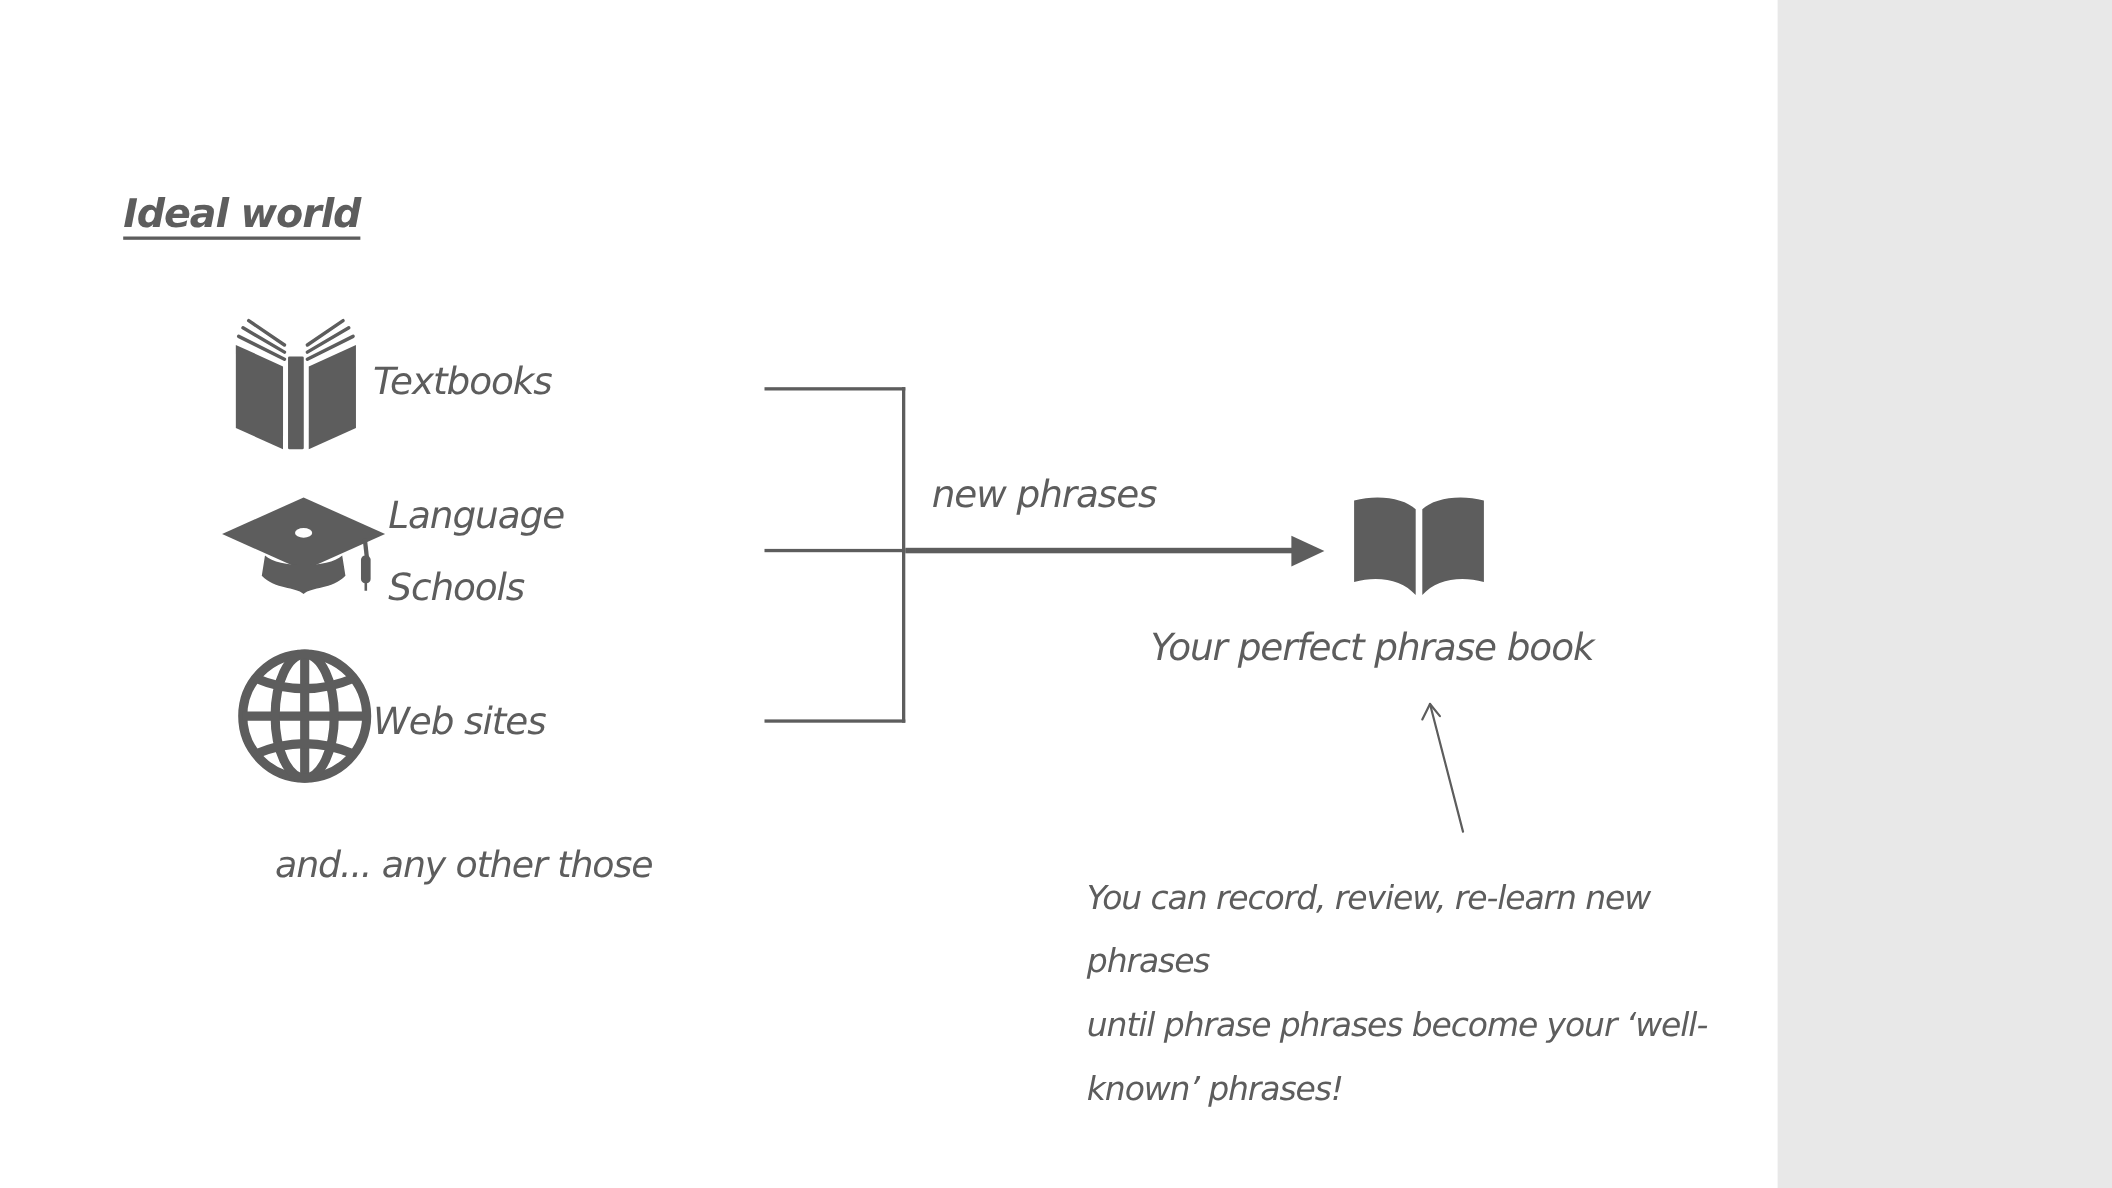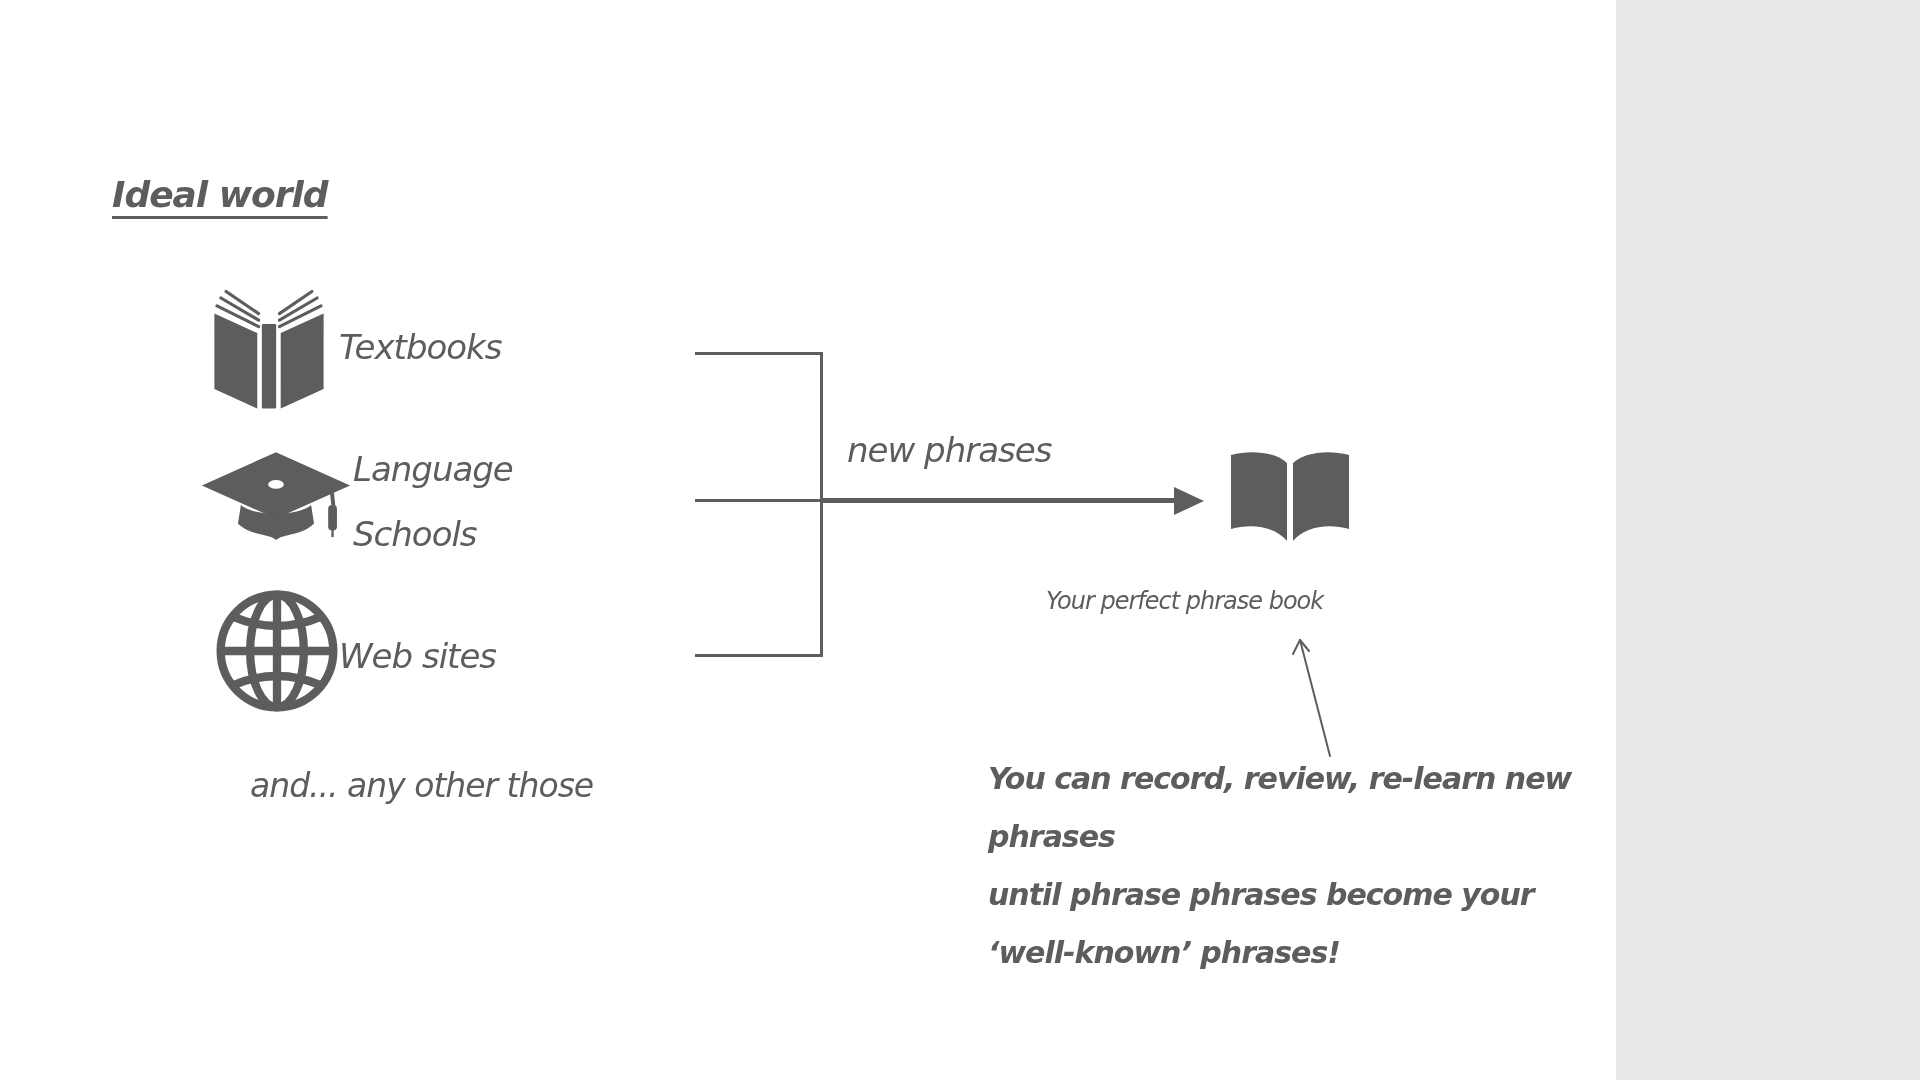--- a/index.html
+++ b/index.html
@@ -21,22 +21,22 @@
   #icon-textbook{ left:204px; top:284px; width:130px; height:132px; }
   #icon-cap     { left:198px; top:446px; width:156px; height:112px; }
   #icon-globe   { left:213px; top:587px; width:128px; height:128px; }
   #icon-openbook{ left:1225px; top:447px; width:130px; height:106px; }
 
   #label-textbooks { left:339px; top:327px; width:300px; font-size:34px; }
   #label-schools   { left:353px; top:437px; width:300px; font-size:34px; line-height:65px; }
   #label-websites  { left:339px; top:636px; width:300px; font-size:34px; }
   #note-other-media{ left:250px; top:766px; width:400px; font-size:33px; }
   #label-new-phrases{ left:847px; top:430px; width:300px; font-size:34px; }
-  #label-result    { left:1046px; top:569px; width:470px; font-size:24px;margin-top:18px; }
-  #annotation      { left:988px;  top:750px; font-size:30px; line-height:58px;font-weight:bold; }
+  #label-result    { left:1046px; top:569px; width:470px; font-size:34px; }
+  #annotation      { left:988px;  top:788px; font-size:30px; line-height:58px; }
   #watermark       { left:1520px; top:922px; width:330px; font-size:36px;
                      color:var(--wm); letter-spacing:1px; }
 
   .line{ position:absolute; background:var(--ink); }
   #line-textbooks{ left:695px; top:352px; width:128px; height:3px; }
   #line-schools  { left:695px; top:499px; width:128px; height:3px; }
   #line-websites { left:695px; top:654px; width:128px; height:3px; }
   #line-vertical { left:820px; top:352px; width:3px; height:305px; }
   #arrow-shaft   { left:823px; top:498px; width:352px; height:5px; }
   #arrow-head{ position:absolute; left:1174px; top:487px; width:0; height:0;

